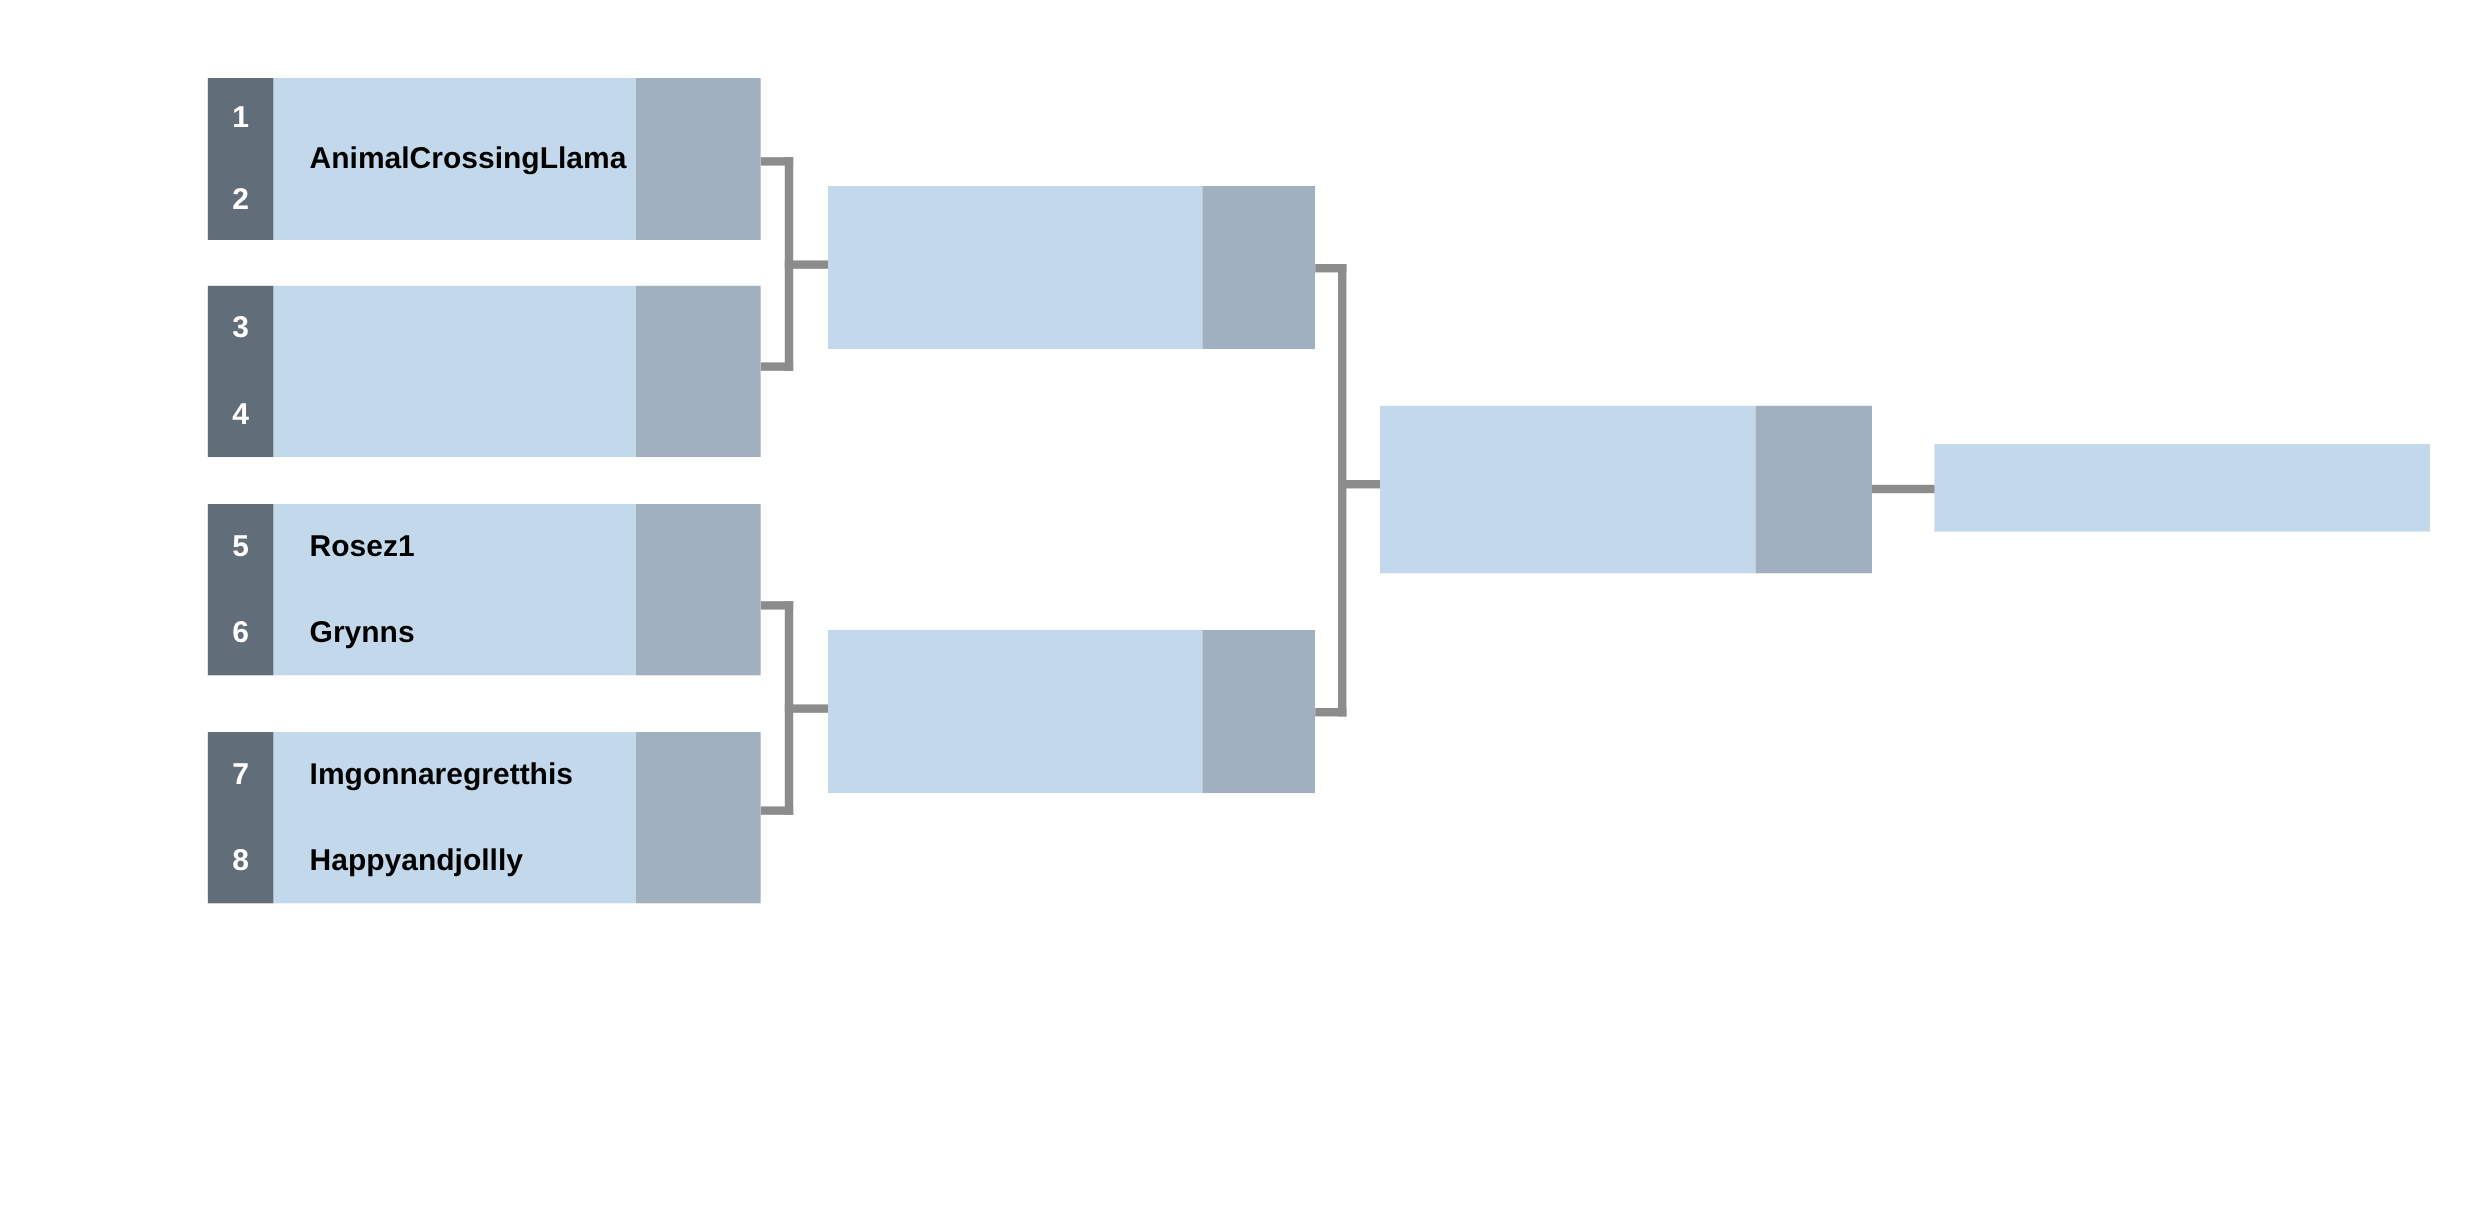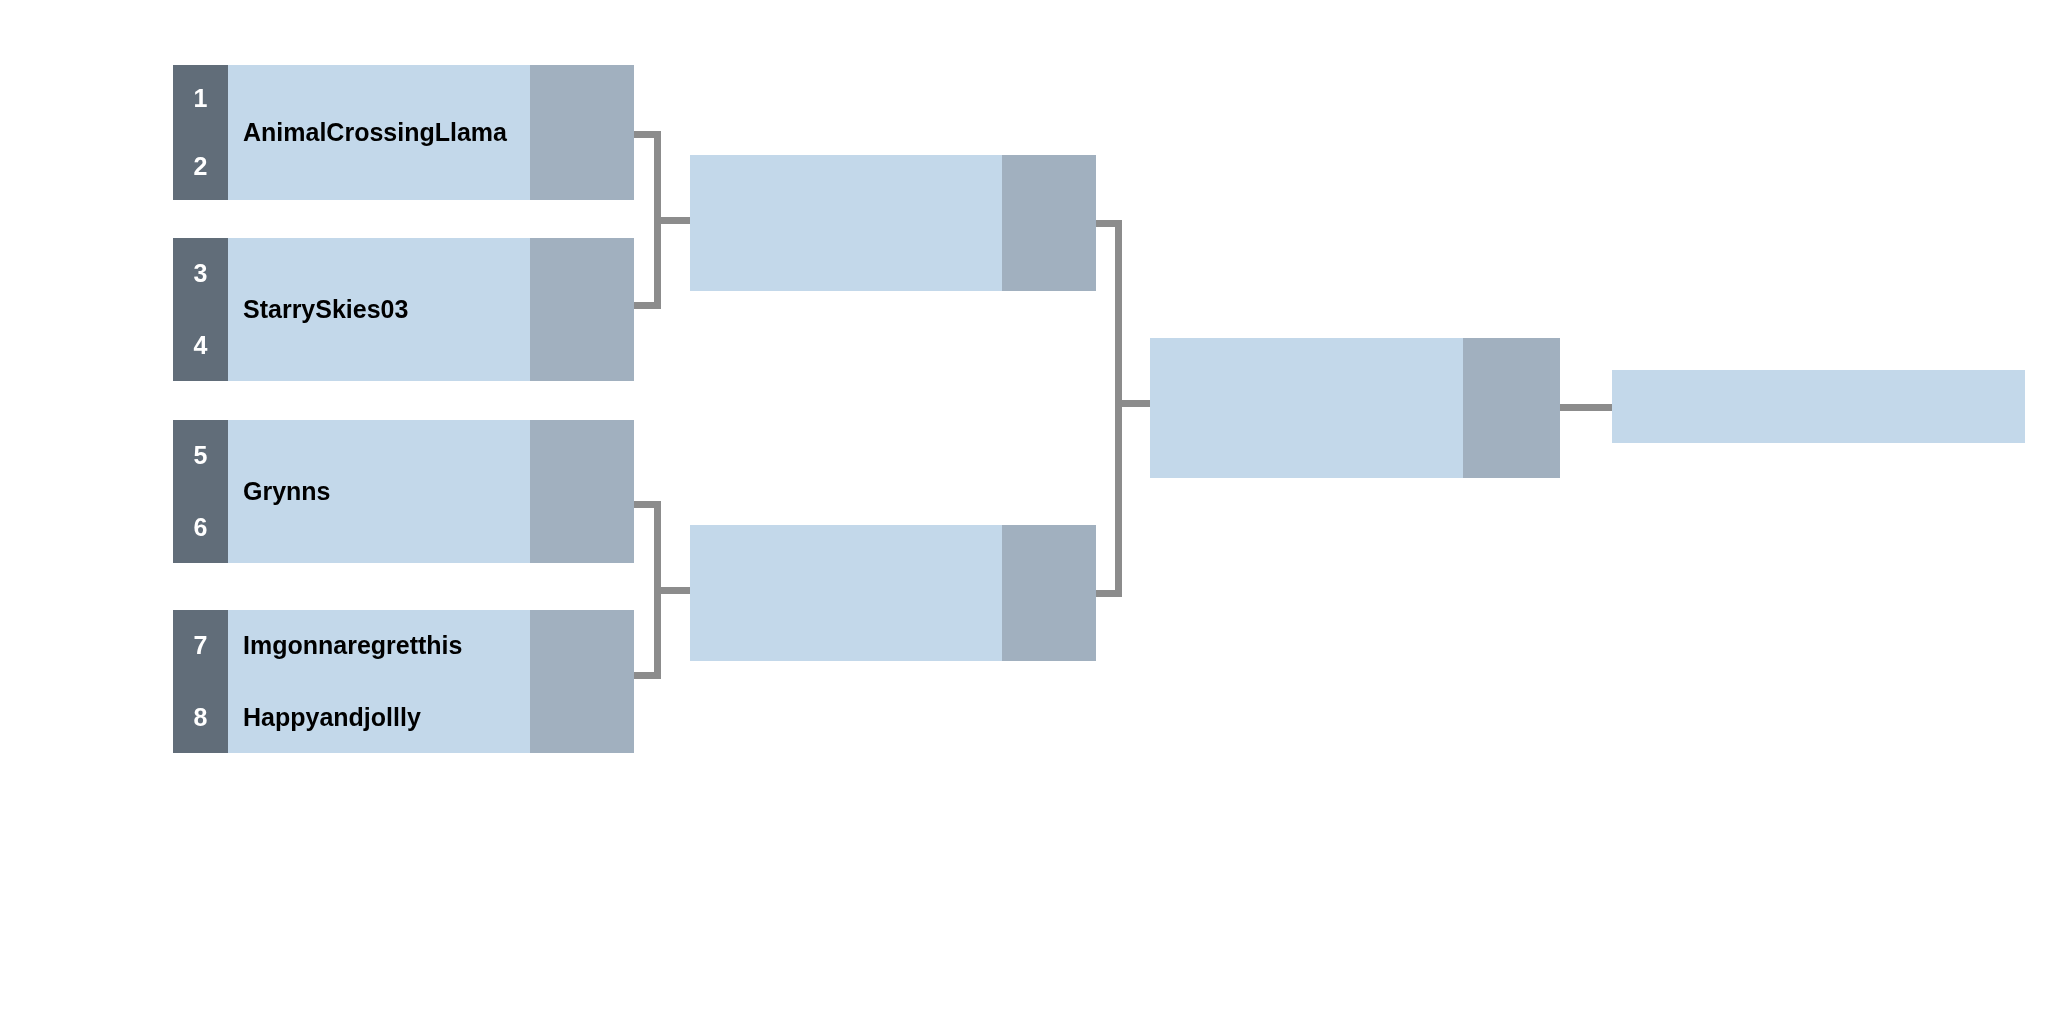--- a/index.html
+++ b/index.html
@@ -48,62 +48,62 @@
     background: #c3d8ea;
     display: flex;
     flex-direction: column;
     flex: 1 1 auto;
     overflow: hidden;
   }
   .name-cell {
     flex: 1 1 50%;
     display: flex;
     align-items: center;
+    padding-left: 30px;
+    box-sizing: border-box;
+    color: #000000;
+    font-size: 25px;
+    font-weight: bold;
+    white-space: nowrap;
+    overflow: hidden;
+  }
+  .score-col {
+    background: #a1b0bf;
+    flex: 0 0 auto;
+    display: flex;
+    flex-direction: column;
+  }
+  .score-cell {
+    flex: 1 1 50%;
+    display: flex;
+    align-items: center;
+    justify-content: center;
+    color: #ffffff;
+    font-size: 25px;
+    font-weight: bold;
+  }
+
+  
+  .match.empty .name-col { background: #c3d8ea; }
+  .match.empty .score-col { background: #a1b0bf; }
+
+  
+  .champion-box {
+    position: absolute;
+    background: #c3d8ea;
+    display: flex;
+    align-items: center;
     padding-left: 15px;
     box-sizing: border-box;
     color: #000000;
     font-size: 25px;
     font-weight: bold;
     white-space: nowrap;
     overflow: hidden;
   }
-  .score-col {
-    background: #a1b0bf;
-    flex: 0 0 auto;
-    display: flex;
-    flex-direction: column;
-  }
-  .score-cell {
-    flex: 1 1 50%;
-    display: flex;
-    align-items: center;
-    justify-content: center;
-    color: #ffffff;
-    font-size: 25px;
-    font-weight: bold;
-  }
-
-  
-  .match.empty .name-col { background: #c3d8ea; }
-  .match.empty .score-col { background: #a1b0bf; }
-
-  
-  .champion-box {
-    position: absolute;
-    background: #c3d8ea;
-    display: flex;
-    align-items: center;
-    padding-left: 15px;
-    box-sizing: border-box;
-    color: #000000;
-    font-size: 25px;
-    font-weight: bold;
-    white-space: nowrap;
-    overflow: hidden;
-  }
 
   
   .conn-h, .conn-v {
     position: absolute;
     background: #8c8c8c;
   }
 </style>
 </head>
 <body>
 
@@ -122,34 +122,34 @@
       <div class="score-cell"></div>
     </div>
   </div>
 
   <div class="match" style="left:173px; top:238px; width:461px; height:143px;">
     <div class="seed-col">
       <div class="seed-cell">3</div>
       <div class="seed-cell">4</div>
     </div>
     <div class="name-col">
-      <div class="name-cell">StarrySkies03</div>
     </div>
     <div class="score-col" style="width:104px;">
       <div class="score-cell"></div>
       <div class="score-cell"></div>
     </div>
   </div>
 
   <div class="match" style="left:173px; top:420px; width:461px; height:143px;">
     <div class="seed-col">
       <div class="seed-cell">5</div>
       <div class="seed-cell">6</div>
     </div>
     <div class="name-col">
+      <div class="name-cell">Rosez1</div>
       <div class="name-cell">Grynns</div>
     </div>
     <div class="score-col" style="width:104px;">
       <div class="score-cell"></div>
       <div class="score-cell"></div>
     </div>
   </div>
 
   <div class="match" style="left:173px; top:610px; width:461px; height:143px;">
     <div class="seed-col">

